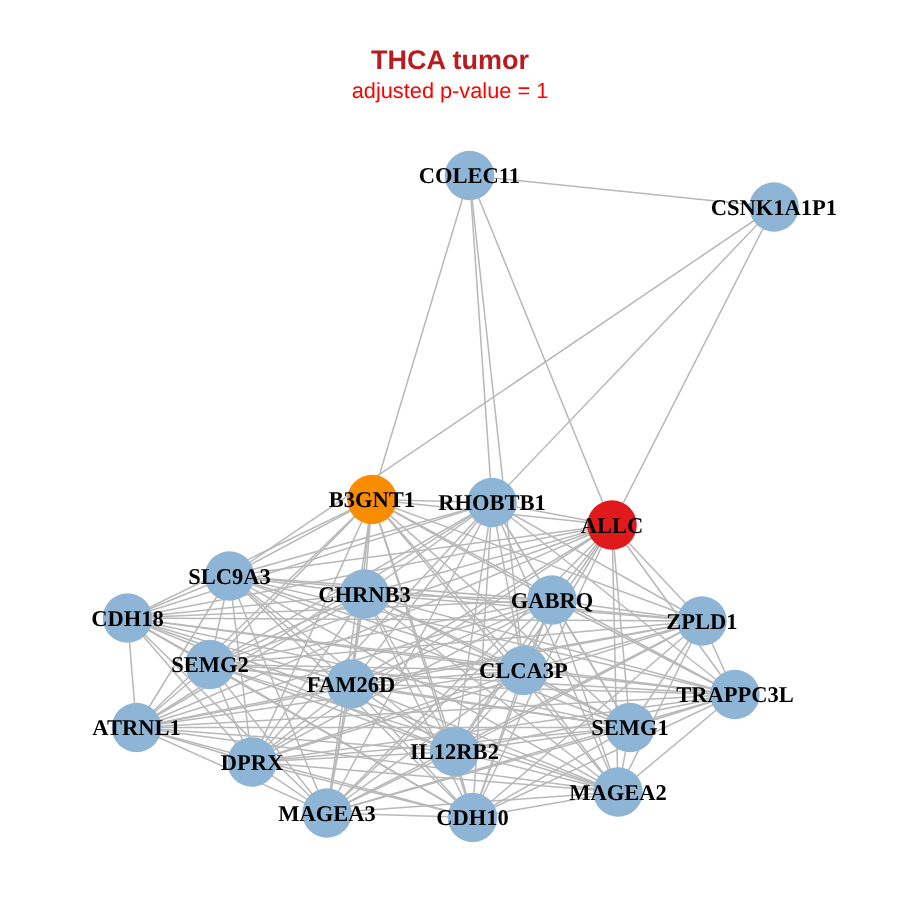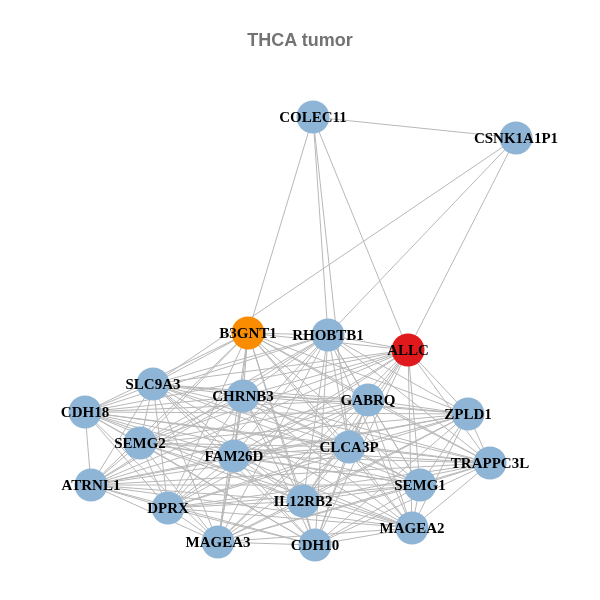--- a/index.html
+++ b/index.html
@@ -255,14 +255,15 @@
         <text x="490" y="463" dy="0.35em" text-anchor="middle" class="node-label">TRAPPC3L</text>
         <text x="91" y="485" dy="0.35em" text-anchor="middle" class="node-label">ATRNL1</text>
         <text x="420" y="485" dy="0.35em" text-anchor="middle" class="node-label">SEMG1</text>
         <text x="303" y="501" dy="0.35em" text-anchor="middle" class="node-label">IL12RB2</text>
         <text x="168" y="508" dy="0.35em" text-anchor="middle" class="node-label">DPRX</text>
         <text x="412" y="528" dy="0.35em" text-anchor="middle" class="node-label">MAGEA2</text>
         <text x="218" y="542" dy="0.35em" text-anchor="middle" class="node-label">MAGEA3</text>
         <text x="315" y="545" dy="0.35em" text-anchor="middle" class="node-label">CDH10</text>
       </g>
   </svg>
-  <div class="plot-title" style="color: #737373;">THCA tumor</div>
+  <div class="plot-title" style="color: #b91c1c;">THCA tumor</div>
+  <div class="plot-subtitle" style="color: rgb(255, 0, 0);">adjusted p-value = 1</div>
 </div>
 
 </body></html>

